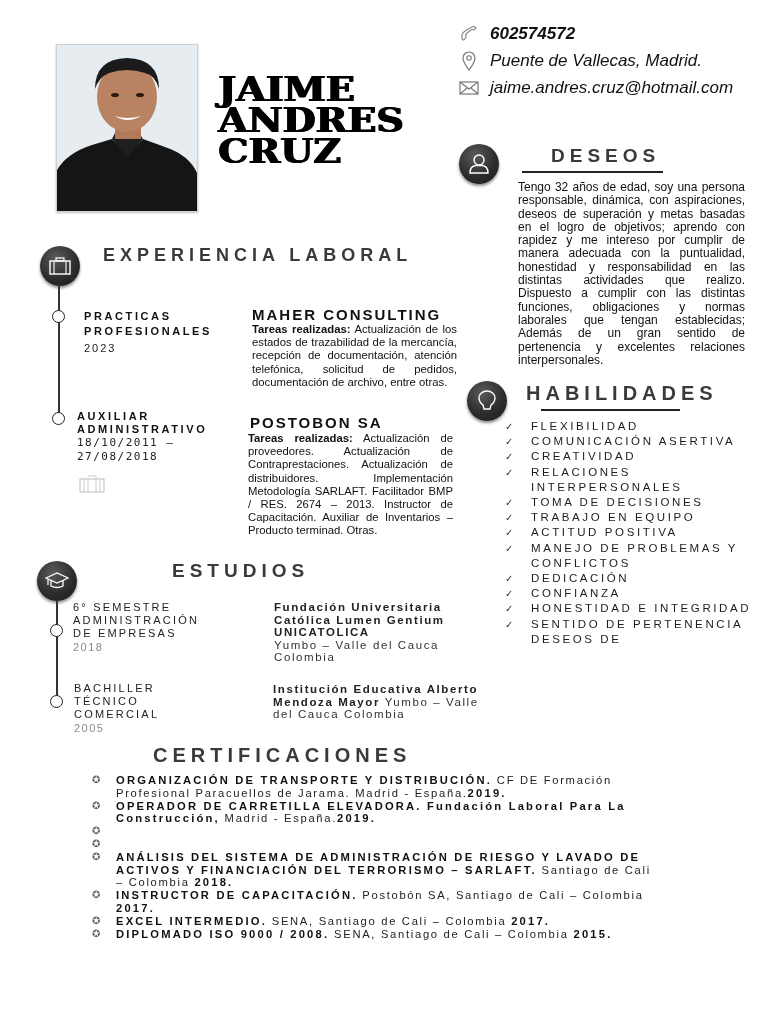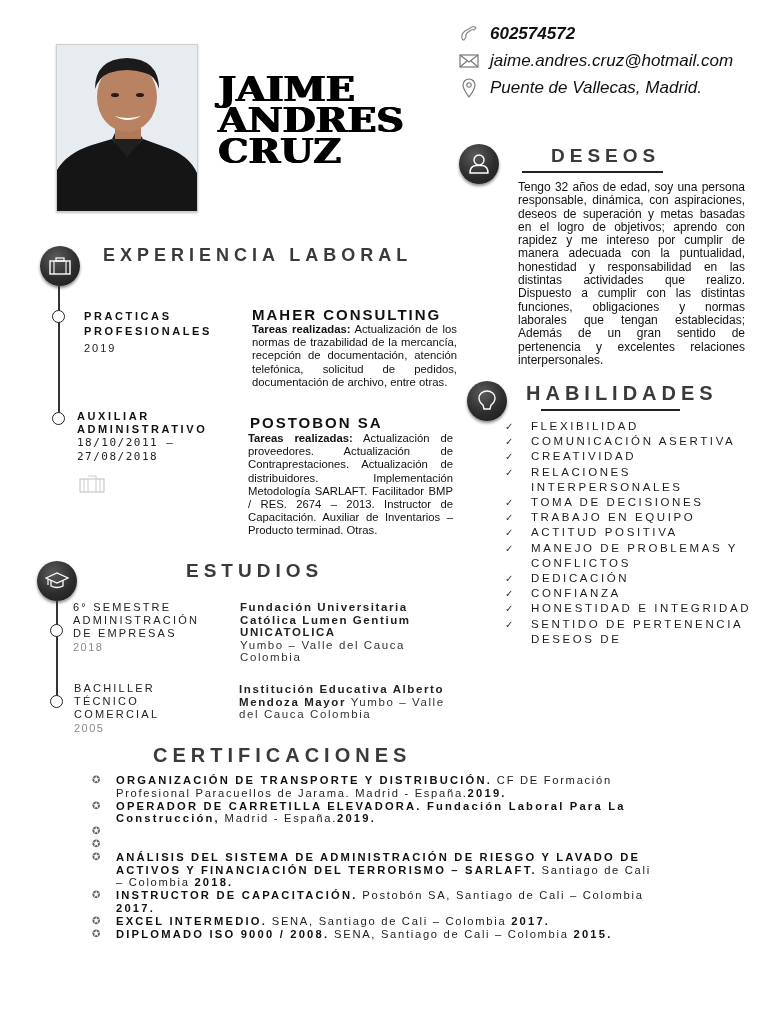--- a/index.html
+++ b/index.html
@@ -61,21 +61,21 @@
   .dot { width: 11px; height: 11px; border: 1.5px solid #222; border-radius: 50%; background: #fff; }
 
   .job-title { font-weight: bold; font-size: 11px; letter-spacing: 2.6px; line-height: 15px; color: #111; }
   .job-date { font-size: 11px; letter-spacing: 2px; line-height: 14px; color: #222; }
   .company { font-weight: bold; font-size: 15px; letter-spacing: 2px; color: #111; }
   .tasks { font-size: 11.3px; line-height: 13.2px; text-align: justify; color: #111; }
   .tasks b { font-weight: bold; }
 
   .edu-title { font-weight: normal; font-size: 11px; letter-spacing: 2.2px; line-height: 13px; color: #222; }
   .edu-year { font-size: 11px; letter-spacing: 1.5px; color: #8a8a8a; line-height: 14px; }
-  .edu-inst { font-size: 11.5px; letter-spacing: 1.6px; line-height: 12.5px; color: #333; }
+  .edu-inst { font-size: 11.5px; letter-spacing: 1.6px; line-height: 12.5px; color: #333; margin-left: 34px; }
   .edu-inst b { color: #222; }
 
   
   .certs { left: 92px; top: 774px; width: 570px; }
   .cert { display: flex; font-size: 11.2px; letter-spacing: 1.7px; line-height: 12.8px; color: #222; }
   .cert .medal { width: 24px; flex-shrink: 0; font-size: 10px; color: #666; letter-spacing:0; padding-top:0; }
   .cert b { font-weight: bold; color: #111; letter-spacing: 2.2px; }
 </style>
 </head>
 <body>
@@ -104,36 +104,36 @@
   <div class="contact-row">
     <span class="ic">
       <svg width="20" height="20" viewBox="0 0 20 20">
           <path d="M3 14 Q2 10 6 7 L13 3 Q16 2 17 4 L15 6 Q14 5 12 6 L8 9 Q6 11 7 13 L5 16 Q3 16 3 14 Z" fill="none" stroke="#888" stroke-width="1.2"></path>
         </svg>
     </span>
     <span class="txt bold">602574572</span>
   </div>
   <div class="contact-row">
     <span class="ic">
+      <svg width="16" height="20" viewBox="0 0 16 20">
+          <path d="M8 19 Q2 11 2 7 A6 6 0 0 1 14 7 Q14 11 8 19 Z" fill="none" stroke="#777" stroke-width="1.2"></path>
+          <circle cx="8" cy="7" r="2.2" fill="none" stroke="#777" stroke-width="1.1"></circle>
+        </svg>
+    </span>
+    <span class="txt">Puente de Vallecas, Madrid.</span>
+  </div>
+  <div class="contact-row">
+    <span class="ic">
       <svg width="20" height="16" viewBox="0 0 20 16">
           <rect x="1" y="2" width="18" height="12" fill="none" stroke="#777" stroke-width="1.2"></rect>
           <path d="M1 2 L10 9 L19 2 M1 14 L8 8 M19 14 L12 8" fill="none" stroke="#777" stroke-width="1.1"></path>
         </svg>
     </span>
     <span class="txt">jaime.andres.cruz@hotmail.com</span>
   </div>
-  <div class="contact-row">
-    <span class="ic">
-      <svg width="16" height="20" viewBox="0 0 16 20">
-          <path d="M8 19 Q2 11 2 7 A6 6 0 0 1 14 7 Q14 11 8 19 Z" fill="none" stroke="#777" stroke-width="1.2"></path>
-          <circle cx="8" cy="7" r="2.2" fill="none" stroke="#777" stroke-width="1.1"></circle>
-        </svg>
-    </span>
-    <span class="txt">Puente de Vallecas, Madrid.</span>
-  </div>
 </div>
 
 <div class="abs round-icon" style="left:459px; top:144px;">
   <svg width="24" height="24" viewBox="0 0 24 24">
       <circle cx="12" cy="8" r="5" fill="none" stroke="#fff" stroke-width="1.4"></circle>
       <path d="M3 21 Q3 14 9 13.5 L15 13.5 Q21 14 21 21 Z" fill="none" stroke="#fff" stroke-width="1.4"></path>
     </svg>
 </div>
 <div class="abs sec-title" style="left:551px; top:145px; font-size:19px;">DESEOS</div>
 <div class="abs" style="left:522px; top:171px; width:141px; height:2px; background:#222;"></div>
@@ -205,24 +205,24 @@
     </svg>
 </div>
 <div class="abs sec-title" style="left:103px; top:245px; font-size:18px;">EXPERIENCIA LABORAL</div>
 <div class="abs vline" style="left:58px; top:284px; height:134px;"></div>
 <div class="abs dot" style="left:52px; top:310px;"></div>
 <div class="abs dot" style="left:52px; top:412px;"></div>
 
 <div class="abs" style="left:84px; top:309px; width:160px;">
   <div class="job-title">PRACTICAS</div>
   <div class="job-title">PROFESIONALES</div>
-  <div class="job-date" style="margin-top:2px;">2019</div>
+  <div class="job-date" style="margin-top:2px;">2023</div>
 </div>
 <div class="abs company" style="left:252px; top:306px;">MAHER CONSULTING</div>
-<div class="abs tasks" style="left:252px; top:323px; width:205px;"><b>Tareas realizadas:</b><span> Actualización de los normas de trazabilidad de la mercancía, recepción de documentación, atención telefónica, solicitud de pedidos, documentación de archivo, entre otras.</span></div>
+<div class="abs tasks" style="left:252px; top:323px; width:205px;"><b>Tareas realizadas:</b><span> Actualización de los estados de trazabilidad de la mercancía, recepción de documentación, atención telefónica, solicitud de pedidos, documentación de archivo, entre otras.</span></div>
 
 <div class="abs" style="left:77px; top:410px; width:160px;">
   <div class="job-title" style="line-height:12px;">AUXILIAR</div>
   <div class="job-title" style="line-height:14px;">ADMINISTRATIVO</div>
   <div class="job-date" style="font-family:'DejaVu Sans Mono', monospace; font-size:11px; letter-spacing:1.5px;">18/10/2011 –</div>
   <div class="job-date" style="font-family:'DejaVu Sans Mono', monospace; font-size:11px; letter-spacing:1.5px;">27/08/2018</div>
 </div>
 <div class="abs" style="left:79px; top:475px;">
   <svg width="26" height="18" viewBox="0 0 26 18">
       <rect x="1" y="4" width="24" height="13" fill="none" stroke="#bbb" stroke-width="1"></rect>
@@ -232,21 +232,21 @@
 <div class="abs company" style="left:250px; top:414px;">POSTOBON SA</div>
 <div class="abs tasks" style="left:248px; top:432px; width:205px;"><b>Tareas realizadas:</b><span> Actualización de proveedores. Actualización de Contraprestaciones. Actualización de distribuidores. Implementación Metodología SARLAFT. Facilitador BMP / RES. 2674 – 2013. Instructor de Capacitación. Auxiliar de Inventarios – Producto terminad. Otras.</span></div>
 
 <div class="abs round-icon" style="left:37px; top:561px;">
   <svg width="24" height="20" viewBox="0 0 24 20">
       <path d="M1 7 L12 2 L23 7 L12 12 Z" fill="none" stroke="#fff" stroke-width="1.3"></path>
       <path d="M6 9 V15 Q12 18 18 15 V9" fill="none" stroke="#fff" stroke-width="1.3"></path>
       <path d="M3 8 V14" stroke="#fff" stroke-width="1.2"></path>
     </svg>
 </div>
-<div class="abs sec-title" style="left:186px; top:560px; font-size:19px;">ESTUDIOS</div>
+<div class="abs sec-title" style="left:172px; top:560px; font-size:19px;">ESTUDIOS</div>
 <div class="abs vline" style="left:56px; top:600px; height:100px;"></div>
 <div class="abs dot" style="left:50px; top:624px;"></div>
 <div class="abs dot" style="left:50px; top:695px;"></div>
 
 <div class="abs" style="left:73px; top:601px; width:160px;">
   <div class="edu-title">6° SEMESTRE</div>
   <div class="edu-title">ADMINISTRACIÓN</div>
   <div class="edu-title">DE EMPRESAS</div>
   <div class="edu-year">2018</div>
 </div>

